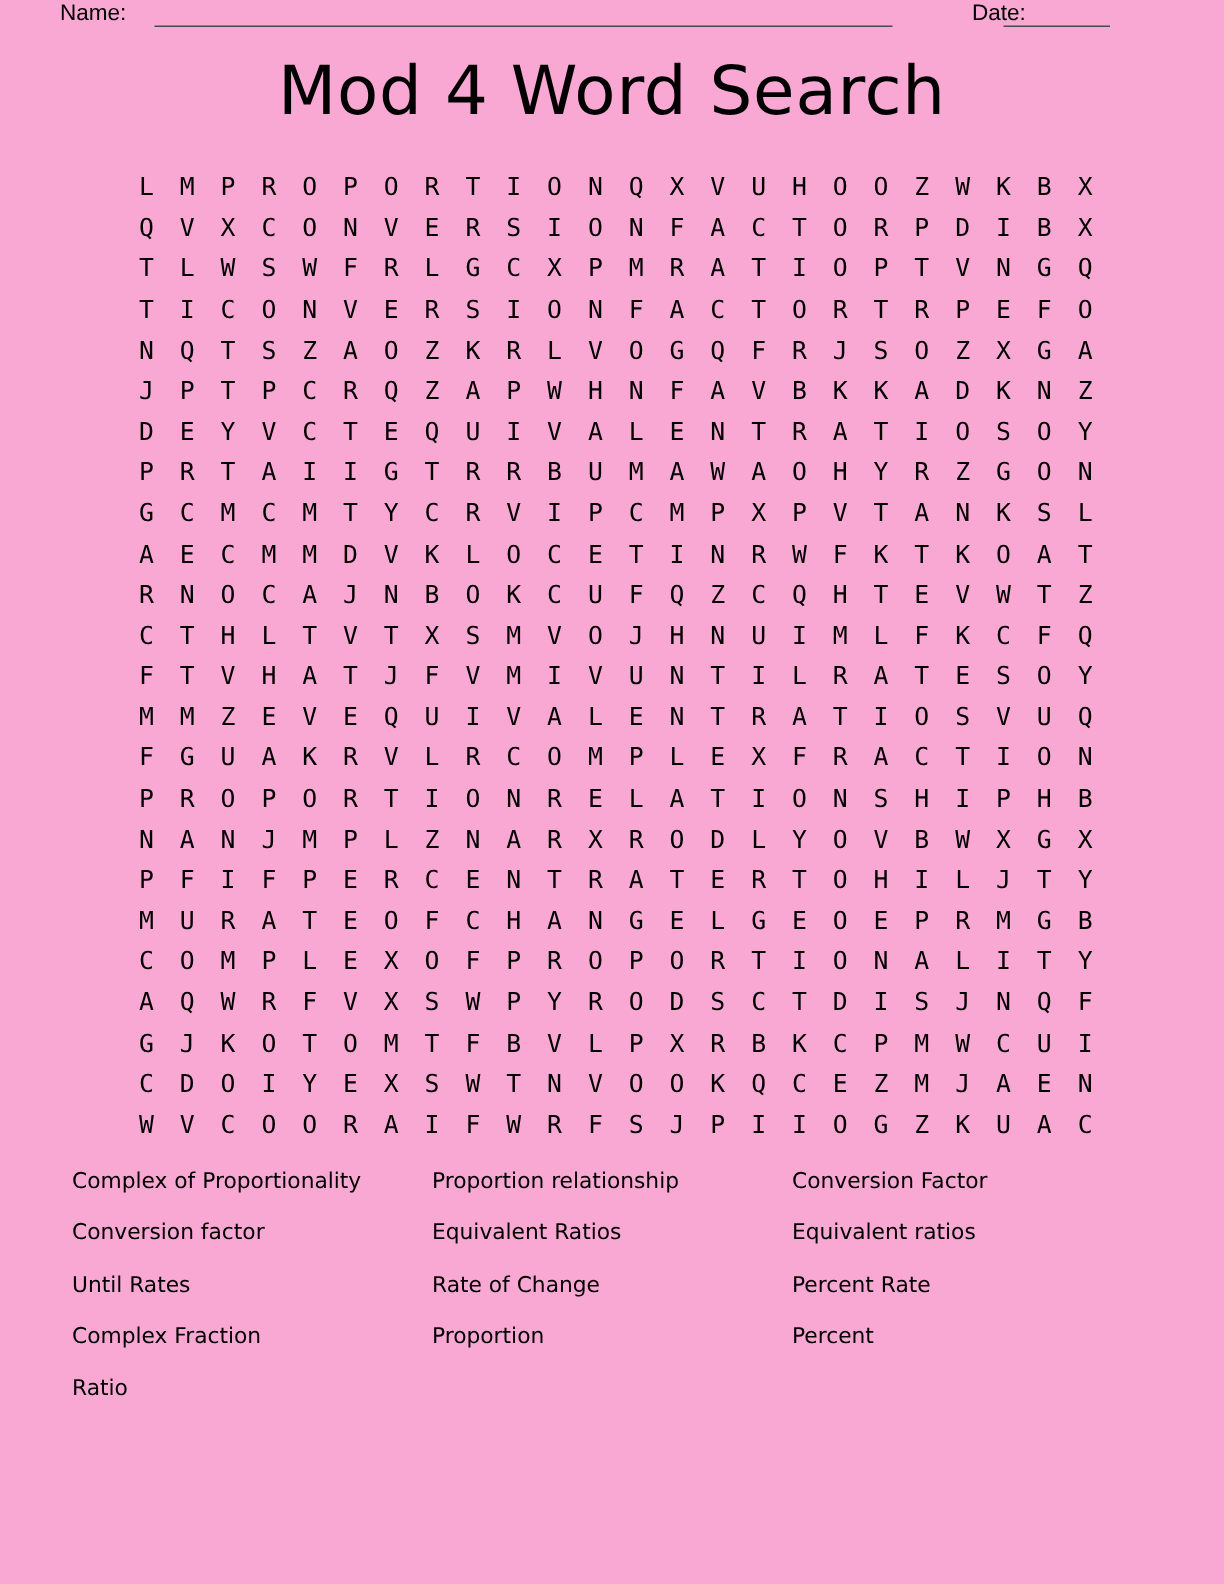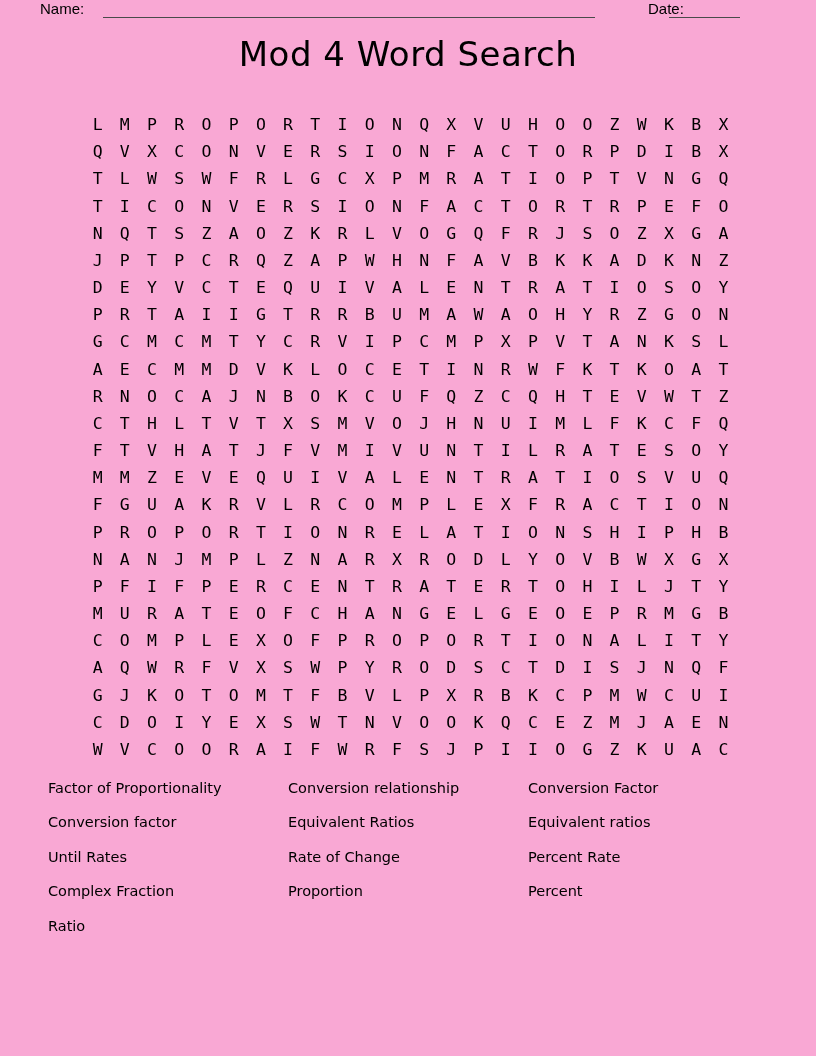--- a/index.html
+++ b/index.html
@@ -25,21 +25,21 @@
     border-bottom: 1px solid #4a4a4a;
   }
   .name-line { left: 103px; width: 492px; }
   .date-line { left: 669px; width: 71px; }
 
   
   .title {
     position: absolute; top: 34px; left: 0; width: 816px;
     text-align: center;
     font-family: "DejaVu Sans", sans-serif;
-    font-size: 34px; font-weight: 400; letter-spacing: 0.5px;
+    font-size: 45px; font-weight: 400; letter-spacing: 0.5px;
     color: #000;
   }
 
   
   .grid {
     position: absolute; left: 84px; top: 111px;
     width: 653px; height: 652px;
     display: grid;
     grid-template-columns: repeat(24, 1fr);
     grid-template-rows: repeat(24, 1fr);
@@ -652,28 +652,28 @@
       <div class="cell">G</div>
       <div class="cell">Z</div>
       <div class="cell">K</div>
       <div class="cell">U</div>
       <div class="cell">A</div>
       <div class="cell">C</div>
     </div>
 
   <div class="words">
       <div class="word-col word-col-0">
-        <div class="word-item">Factor of Proportionality</div>
+        <div class="word-item">Complex of Proportionality</div>
         <div class="word-item">Conversion factor</div>
         <div class="word-item">Until Rates</div>
         <div class="word-item">Complex Fraction</div>
         <div class="word-item">Ratio</div>
       </div>
       <div class="word-col word-col-1">
-        <div class="word-item">Conversion relationship</div>
+        <div class="word-item">Proportion relationship</div>
         <div class="word-item">Equivalent Ratios</div>
         <div class="word-item">Rate of Change</div>
         <div class="word-item">Proportion</div>
       </div>
       <div class="word-col word-col-2">
         <div class="word-item">Conversion Factor</div>
         <div class="word-item">Equivalent ratios</div>
         <div class="word-item">Percent Rate</div>
         <div class="word-item">Percent</div>
       </div>

